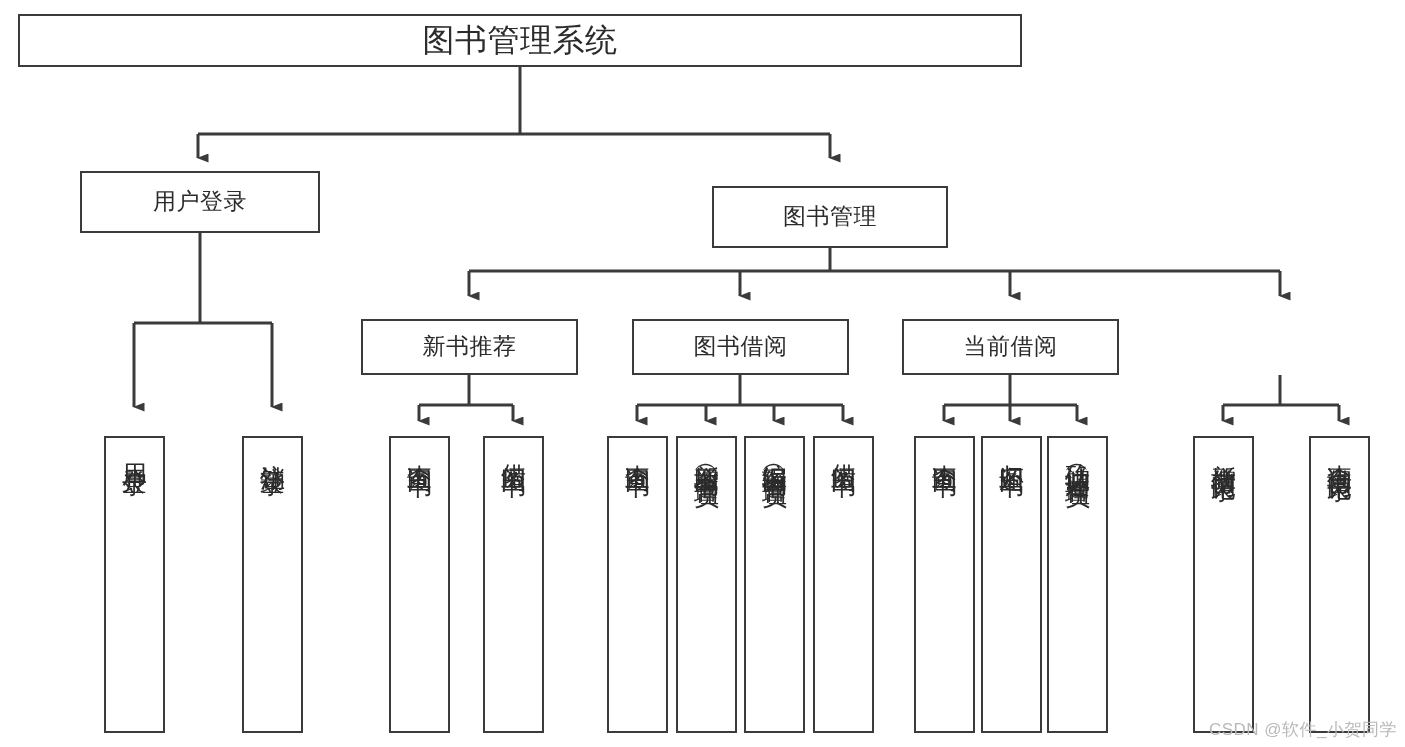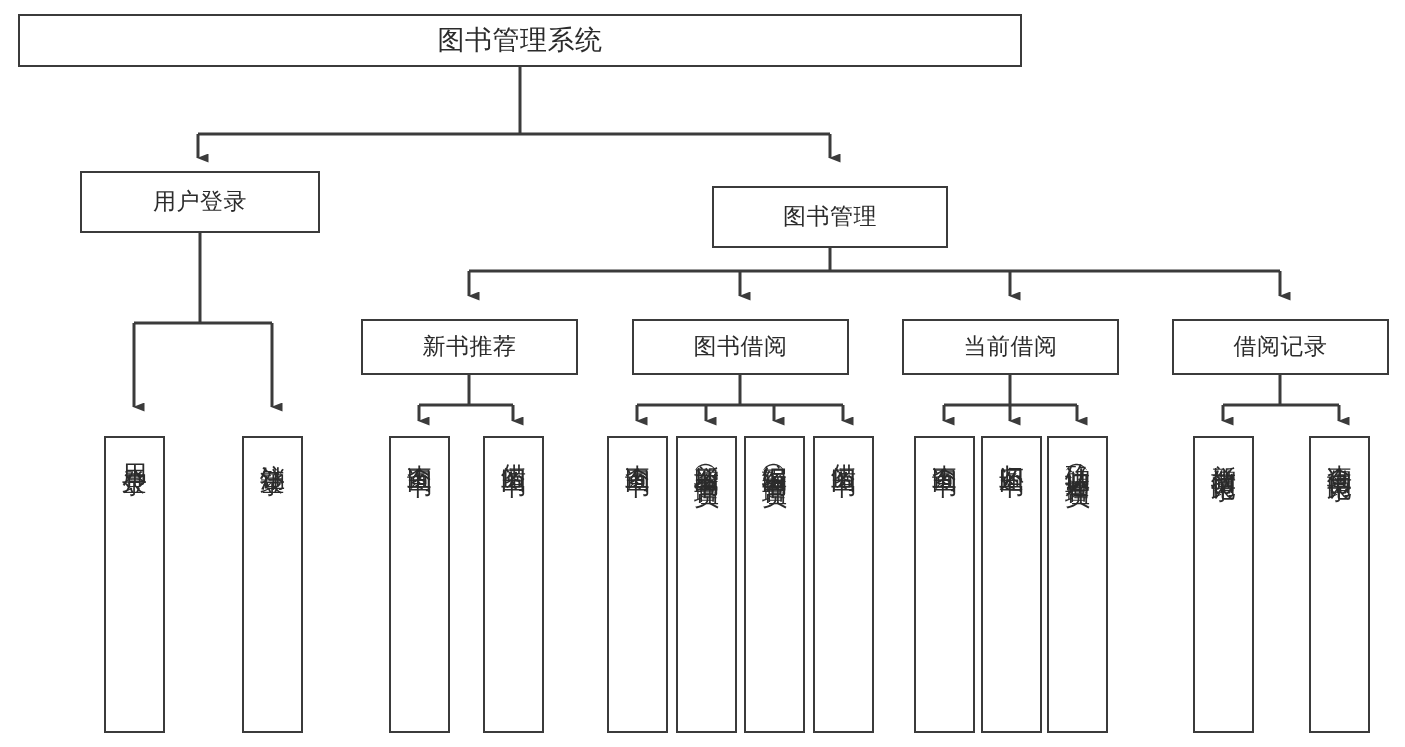--- a/index.html
+++ b/index.html
@@ -42,21 +42,21 @@
     line-height: 1.18;
     letter-spacing: 0.5px;
     color: #2b2b2b;
     white-space: nowrap;
   }
   
   .node.horizontal .node-label {
     font-size: 23px;
   }
   .node.root .node-label {
-    font-size: 27px;
+    font-size: 32px;
   }
   
   .node.vertical {
     align-items: flex-start;
     justify-content: center;
     padding-top: 6px;
   }
   .node.vertical .node-label {
     writing-mode: vertical-rl;
     text-orientation: upright;
@@ -166,23 +166,20 @@
   </div>
 
   <div class="node horizontal" style="left:361px; top:319px; width:217px; height:56px;">
     <span class="node-label">新书推荐</span>
   </div>
 
   <div class="node horizontal" style="left:902px; top:319px; width:217px; height:56px;align-items:center;">
     <span class="node-label">当前借阅</span>
   </div>
 
-  <div class="node horizontal" style="left:1172px; top:319px; width:217px; height:56px;">
-    <span class="node-label">借阅记录</span>
-  </div>
 
   <div class="node vertical" style="left:104px; top:436px; width:61px; height:297px;">
     <span class="node-label">用户登录</span>
   </div>
 
   <div class="node vertical" style="left:242px; top:436px; width:61px; height:297px;">
     <span class="node-label">注销登录</span>
   </div>
 
   <div class="node vertical" style="left:389px; top:436px; width:61px; height:297px;">
@@ -222,14 +219,15 @@
   </div>
 
   <div class="node vertical" style="left:1193px; top:436px; width:61px; height:297px;">
     <span class="node-label">新增借阅记录</span>
   </div>
 
   <div class="node vertical" style="left:1309px; top:436px; width:61px; height:297px;">
     <span class="node-label">查询借阅记录</span>
   </div>
 
+  <div class="watermark">CSDN @软件_小贺同学</div>
 
 </div>
 
 </body></html>

